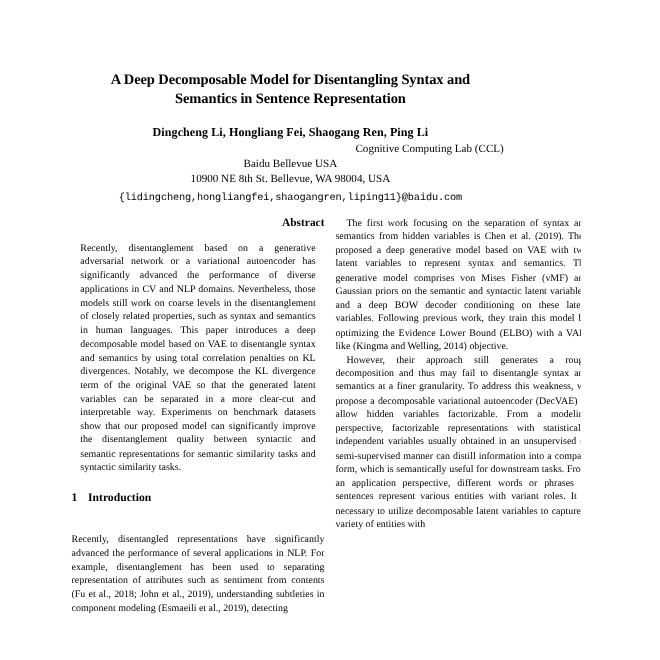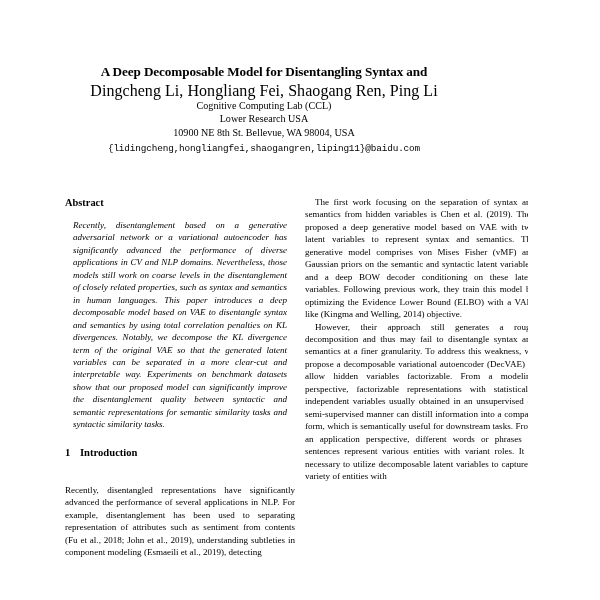--- a/index.html
+++ b/index.html
@@ -31,32 +31,32 @@
     text-align: center;
   }
   .paper-title {
     font-size: 13.2px;
     font-weight: bold;
     line-height: 17.5px;
     letter-spacing: -0.1px;
     margin: 0;
   }
   .authors {
-    font-size: 16px;
-    font-weight: normal;
+    font-size: 11px;
+    font-weight: bold;
     line-height: 14px;
-    margin: 3px 0 0 0;
+    margin: 16px 0 0 0;
     letter-spacing: 0.05px;
   }
   .affil-line {
     font-size: 10.1px;
     line-height: 13.6px;
     margin: 0;
   }
-  .affil-line.first { margin-top: 1px; }
+  .affil-line.first { margin-top: 1px; text-align: right; }
   .email-line {
     font-family: Liberation Mono, monospace;
     font-size: 9.4px;
     line-height: 15px;
     margin: 2px 0 0 0;
     letter-spacing: -0.15px;
     text-align: center;
   }
 
   
@@ -72,29 +72,28 @@
     position: absolute;
     top: 0;
     width: 230px;
     height: 404px;
     overflow: hidden;
   }
   .col-left  { left: 65px; }
   .col-right { left: 305px; }
 
   .abstract-head {
-    text-align: left;
+    text-align: right;
     font-size: 10.4px;
     font-weight: bold;
     margin: 0 0 10px 0;
     line-height: 13px;
   }
   .abstract-body {
     margin: 4px 8px 0 8px;
-    font-style: italic;
   }
   p.para {
     margin: 0;
     font-size: 9.05px;
     line-height: 12.45px;
     text-align: justify;
     text-justify: inter-word;
     hyphens: none;
   }
   p.para.indent { text-indent: 10px; }
@@ -116,26 +115,27 @@
   }
 </style>
 </head>
 <body>
 
 <div class="page">
 
   <div class="titleblock">
     <h1 class="paper-title">
       <span>A Deep Decomposable Model for Disentangling Syntax and</span><br>
+      <span>Semantics in Sentence Representation</span>
     </h1>
 
     <div class="authors">Dingcheng Li,  Hongliang Fei,  Shaogang Ren,  Ping Li</div>
 
     <div class="affil-line first">Cognitive Computing Lab (CCL)</div>
-    <div class="affil-line">Lower Research USA</div>
+    <div class="affil-line">Baidu Bellevue USA</div>
     <div class="affil-line">10900 NE 8th St. Bellevue, WA 98004, USA</div>
     <div class="email-line">{lidingcheng,hongliangfei,shaogangren,liping11}@baidu.com</div>
   </div>
 
   <div class="columns">
 
     <div class="col col-left">
       <div class="abstract-head">Abstract</div>
       <div class="abstract-body">
         <p class="para">Recently, disentanglement based on a generative adversarial network or a variational autoencoder has significantly advanced the performance of diverse applications in CV and NLP domains. Nevertheless, those models still work on coarse levels in the disentanglement of closely related properties, such as syntax and semantics in human languages. This paper introduces a deep decomposable model based on VAE to disentangle syntax and semantics by using total correlation penalties on KL divergences. Notably, we decompose the KL divergence term of the original VAE so that the generated latent variables can be separated in a more clear-cut and interpretable way. Experiments on benchmark datasets show that our proposed model can significantly improve the disentanglement quality between syntactic and semantic representations for semantic similarity tasks and syntactic similarity tasks.</p>

